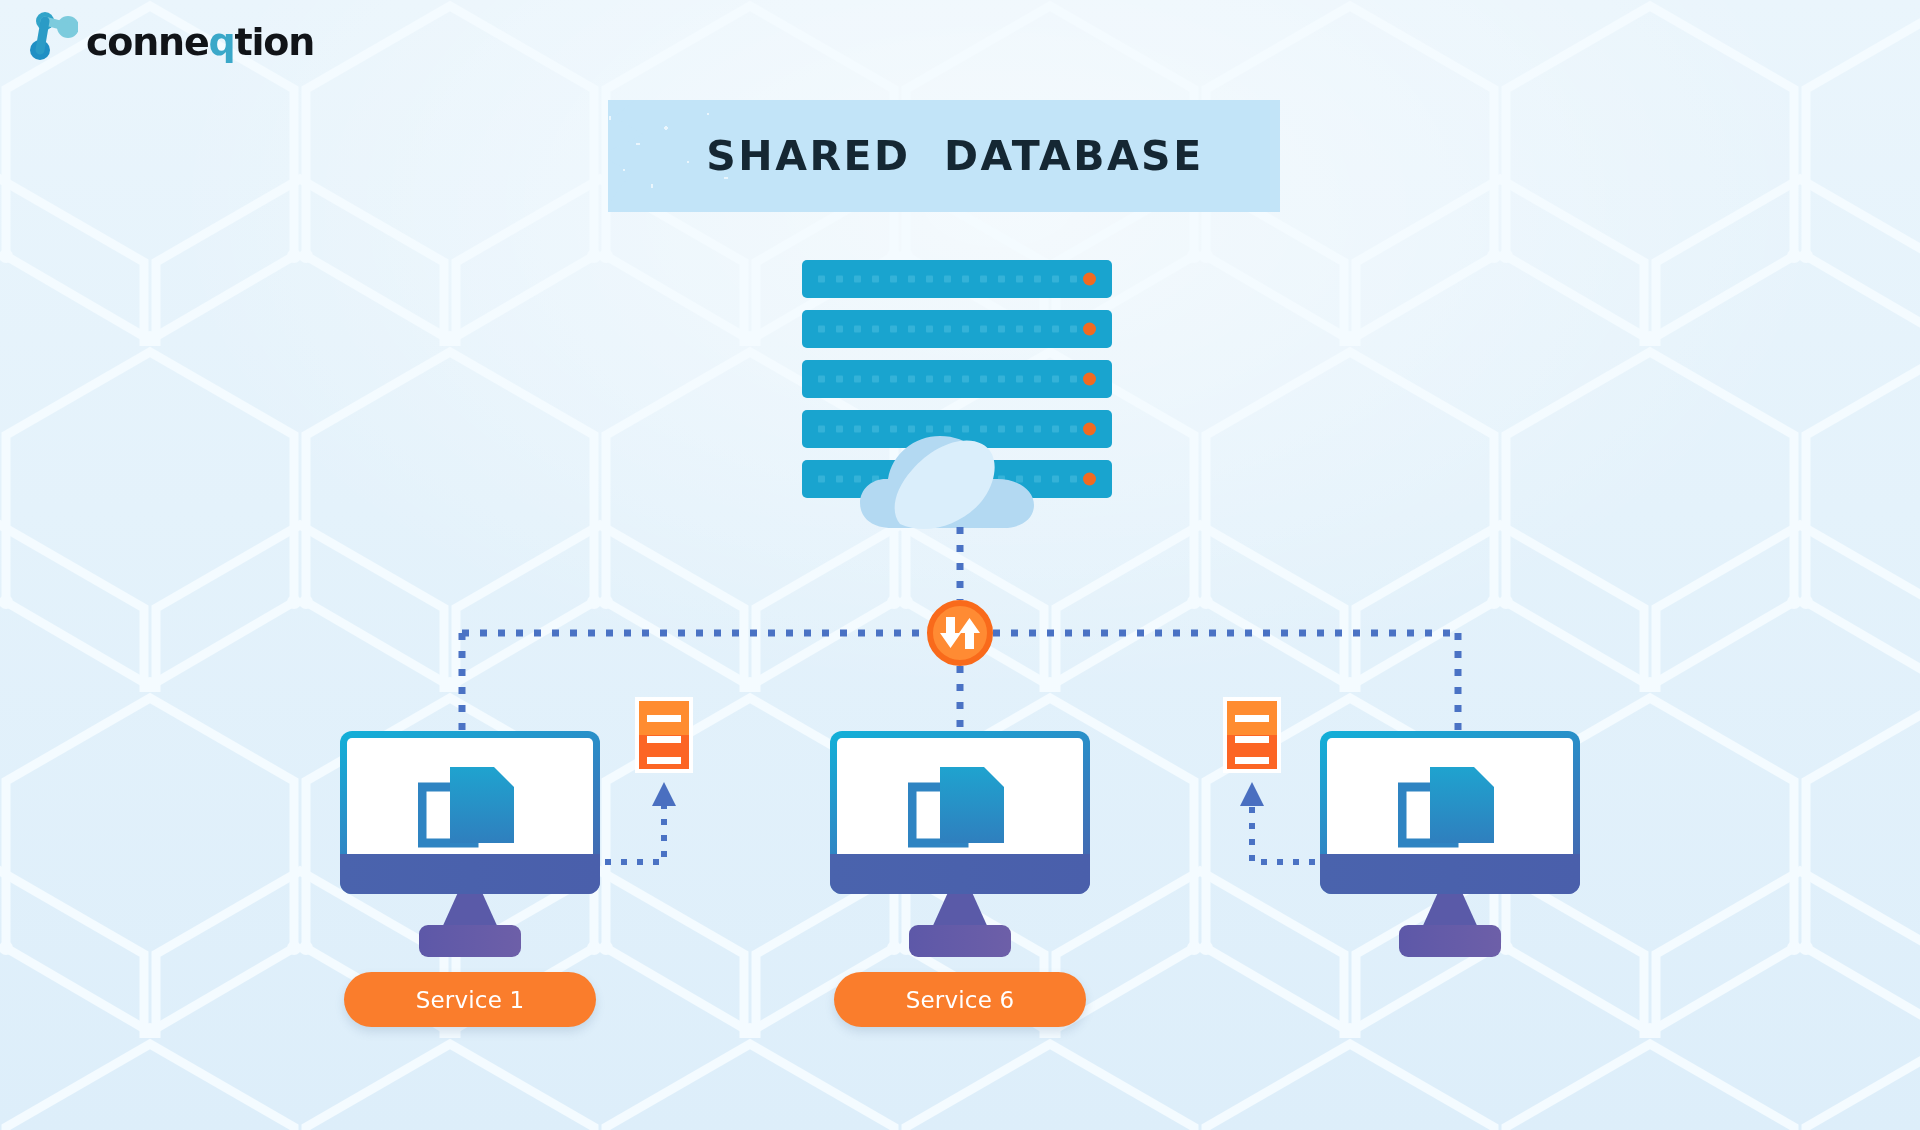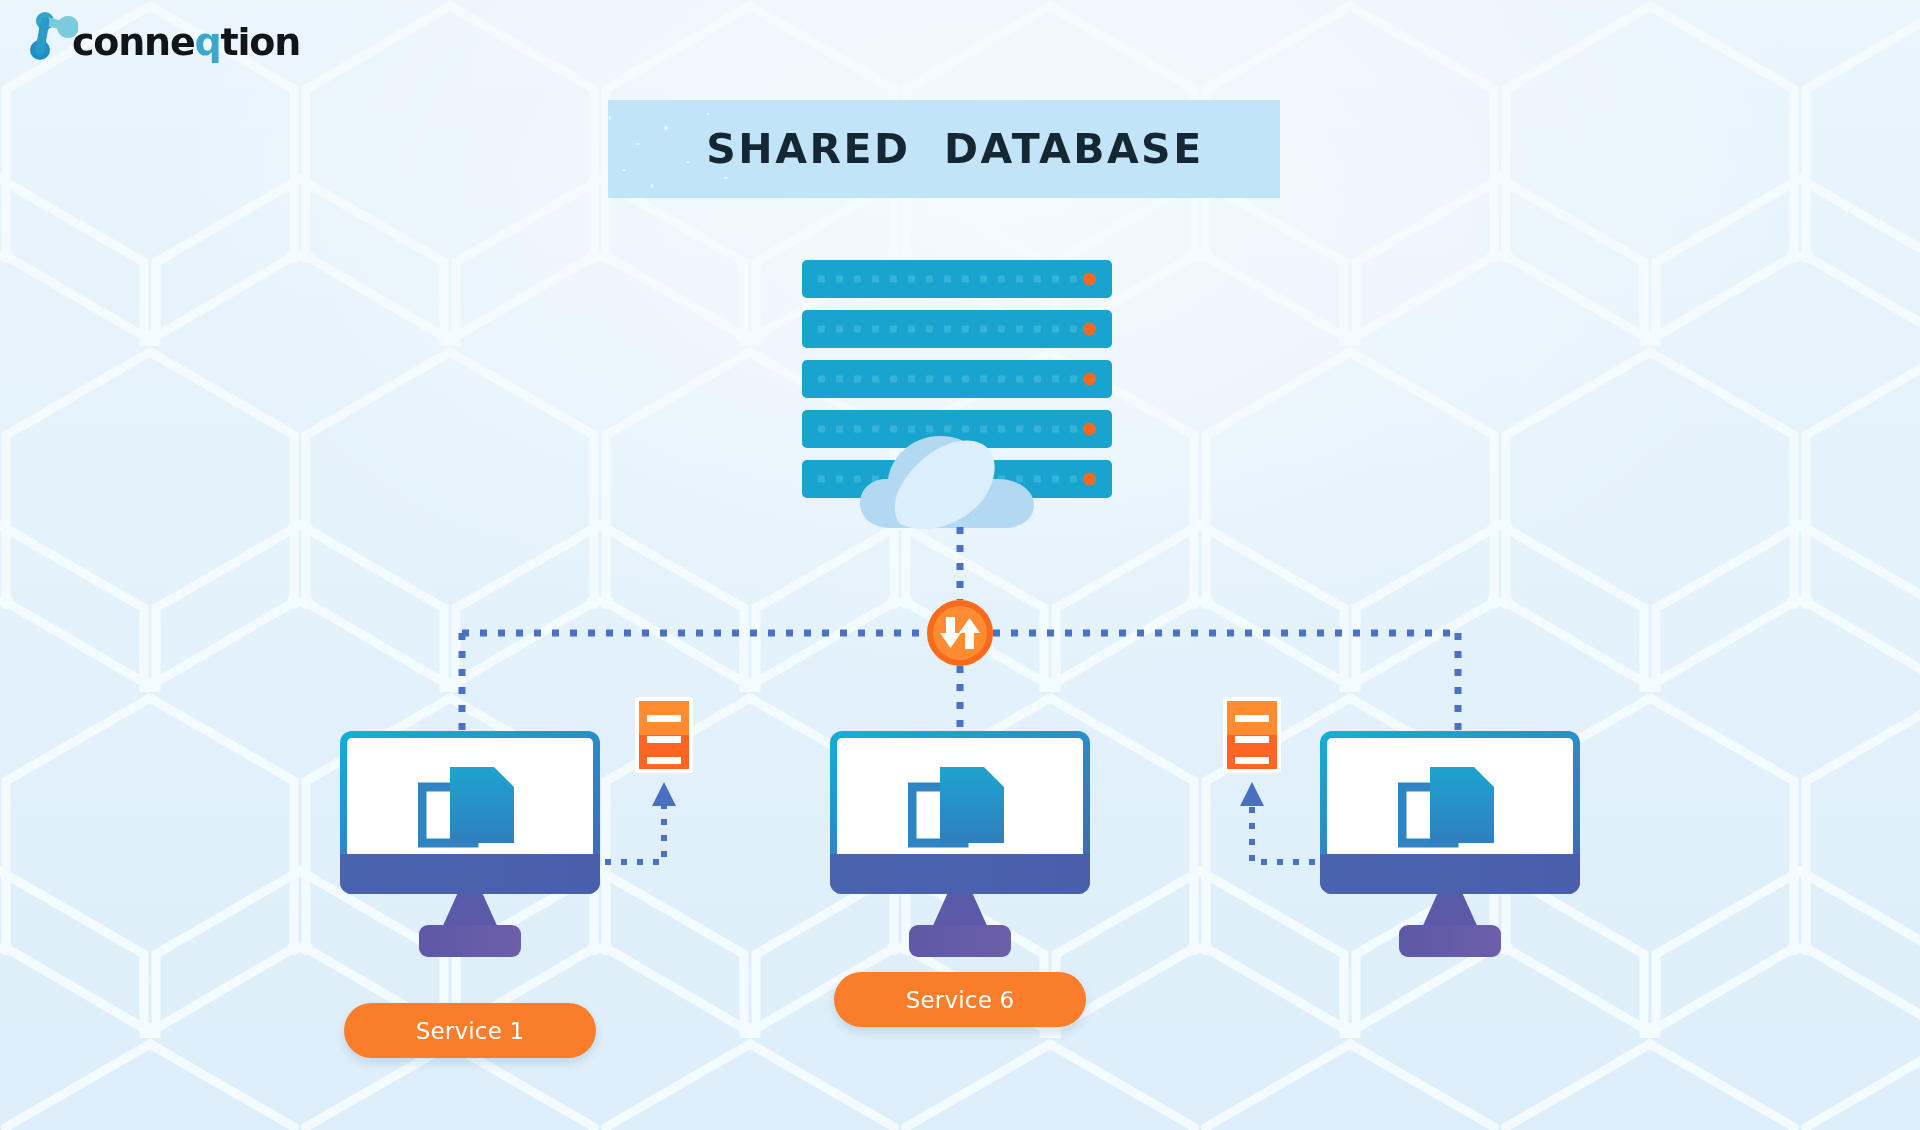--- a/index.html
+++ b/index.html
@@ -35,21 +35,21 @@
     pointer-events: none;
   }
 
   
   .logo {
     position: absolute;
     left: 26px;
     top: 8px;
     display: flex;
     align-items: flex-end;
-    gap: 4px;
+    gap: 18px;
   }
   .logo-mark { width: 52px; height: 58px; display: block; }
   .logo-text {
     font-family: "DejaVu Sans", sans-serif;
     font-size: 38px;
     font-weight: 700;
     letter-spacing: -1.2px;
     color: #111418;
     line-height: 1;
     position: relative;
@@ -57,21 +57,21 @@
     bottom: 5px;
   }
   .logo-text .q { color: #3aa8c9; }
 
   
   .banner {
     position: absolute;
     left: 608px;
     top: 100px;
     width: 672px;
-    height: 98px;
+    height: 112px;
   }
   .banner-brush {
     position: absolute;
     inset: 0;
     background: #c2e4f8;
     -webkit-mask-image:
       radial-gradient(closest-side at 4% 20%, transparent 60%, #000 61%),
       linear-gradient(#000, #000);
     mask-image: linear-gradient(#000,#000);
   }
@@ -507,21 +507,21 @@
   </div>
 
   <div class="note" style="left:635px; top:697px;">
     <div class="note-body">
       <i class="note-line l1"></i>
         <i class="note-line l2"></i>
         <i class="note-line l3"></i>
     </div>
   </div>
 
-  <div class="service-btn" style="left:344px; top:972px;margin-top:31px;">
+  <div class="service-btn" style="left:344px; top:972px;">
     <span>Service 1</span>
   </div>
 
   <div class="monitor" style="left:830px; top:731px;">
     <div class="mon-frame">
       <div class="mon-screen">
         <svg width="104" height="104" viewBox="0 0 104 104">
           <path d="M4 26 h52 v56 h-52 z" fill="none" stroke="#2f84c2" stroke-width="9"></path>
           <path d="M32 6 h44 l20 20 v56 h-64 z" fill="url(#docgrad2)"></path>
           <defs>

